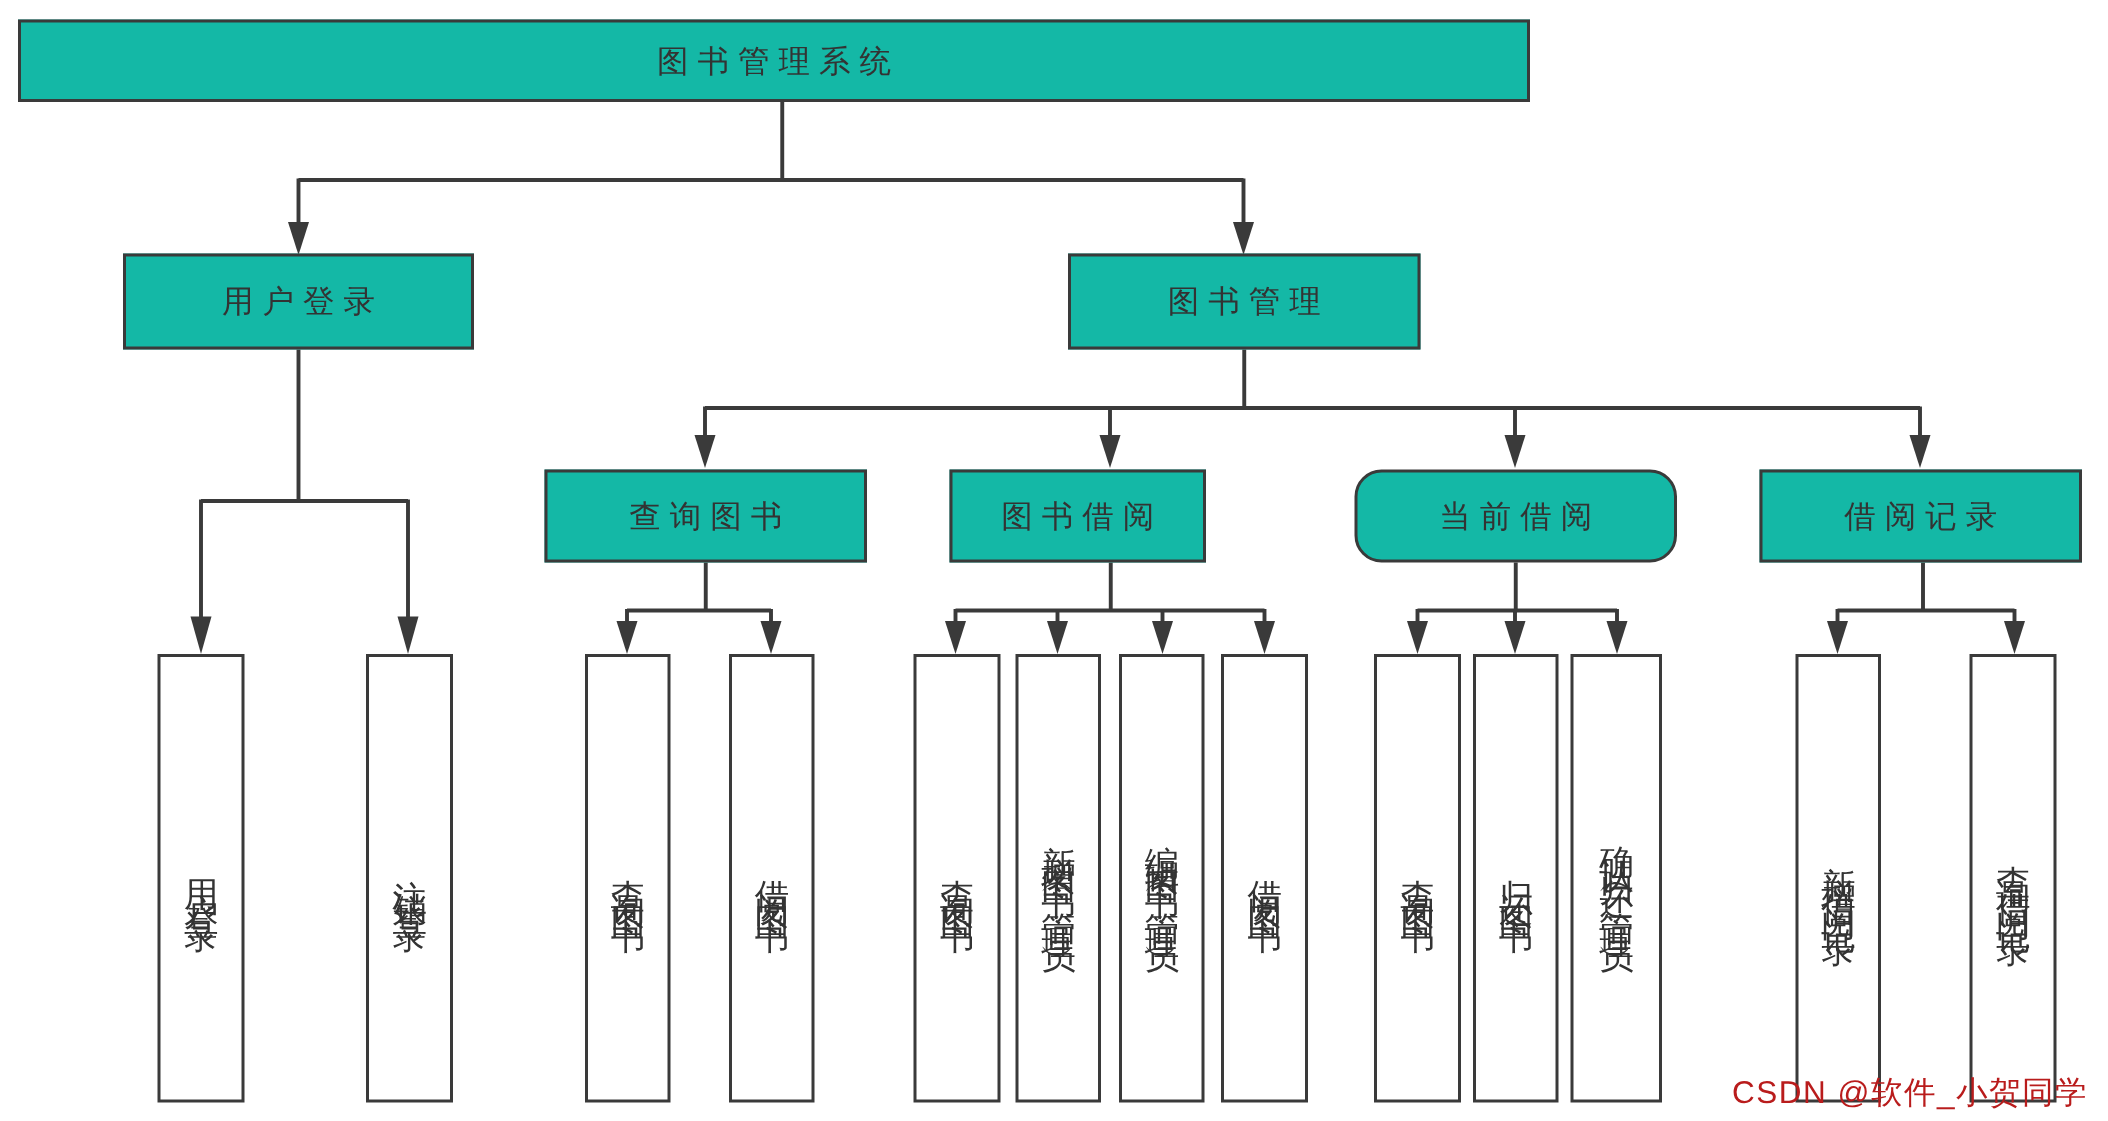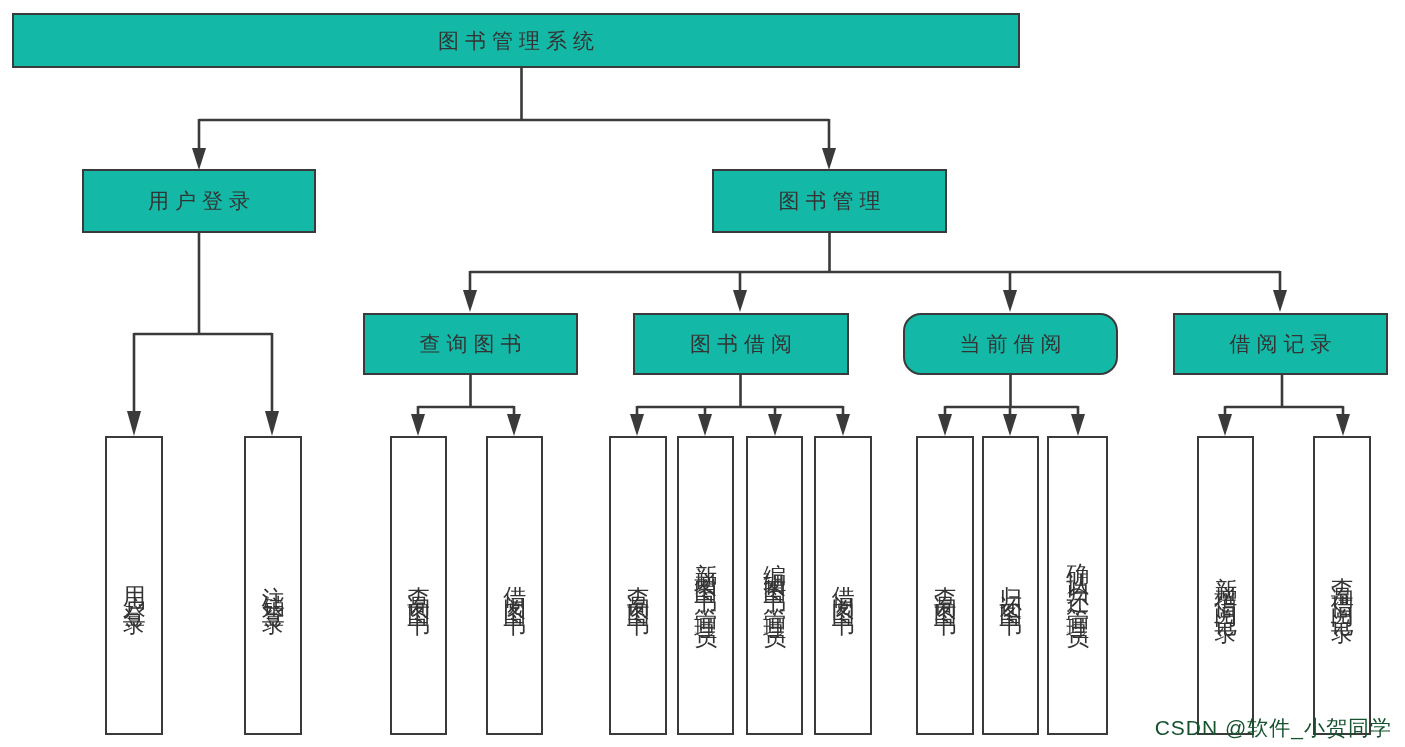--- a/index.html
+++ b/index.html
@@ -47,21 +47,21 @@
     letter-spacing: 9px;
     line-height: 1.1;
     z-index: 2;
   }
   .watermark {
     position: absolute;
     right: 13px;
     bottom: 5px;
     font-size: 21px;
     letter-spacing: 1px;
-    color: #14532d;
+    color: #b91c1c;
     z-index: 3;
     white-space: nowrap;
   }
 </style>
 </head>
 <body>
 
 <div class="canvas">
 
   <svg class="connectors" viewBox="0 0 1405 747" xmlns="http://www.w3.org/2000/svg">
@@ -103,21 +103,21 @@
       <polygon points="1336,414 1350,414 1343,436"></polygon>
     </g>
   </svg>
 
   <div class="hbox" style="left:12px; top:13px; width:1008px; height:55px;">图书管理系统</div>
 
   <div class="hbox" style="left:82px; top:169px; width:234px; height:64px;">用户登录</div>
   <div class="hbox" style="left:712px; top:169px; width:235px; height:64px;">图书管理</div>
 
   <div class="hbox" style="left:363px; top:313px; width:215px; height:62px;">查询图书</div>
-  <div class="hbox" style="left:633px; top:313px; width:216px; height:62px;font-family:Liberation Mono, monospace;">图书借阅</div>
+  <div class="hbox" style="left:633px; top:313px; width:171px; height:62px;font-family:Liberation Mono, monospace;">图书借阅</div>
   <div class="hbox" style="left:903px; top:313px; width:215px; height:62px;border-radius:18px;">当前借阅</div>
   <div class="hbox" style="left:1173px; top:313px; width:215px; height:62px;">借阅记录</div>
 
   <div class="vbox" style="left:105px; top:436px; width:58px; height:299px;">用户登录</div>
   <div class="vbox" style="left:244px; top:436px; width:58px; height:299px;">注销登录</div>
 
   <div class="vbox" style="left:390px; top:436px; width:57px; height:299px;">查询图书</div>
   <div class="vbox" style="left:486px; top:436px; width:57px; height:299px;">借阅图书</div>
 
   <div class="vbox" style="left:609px; top:436px; width:58px; height:299px;">查询图书</div>

